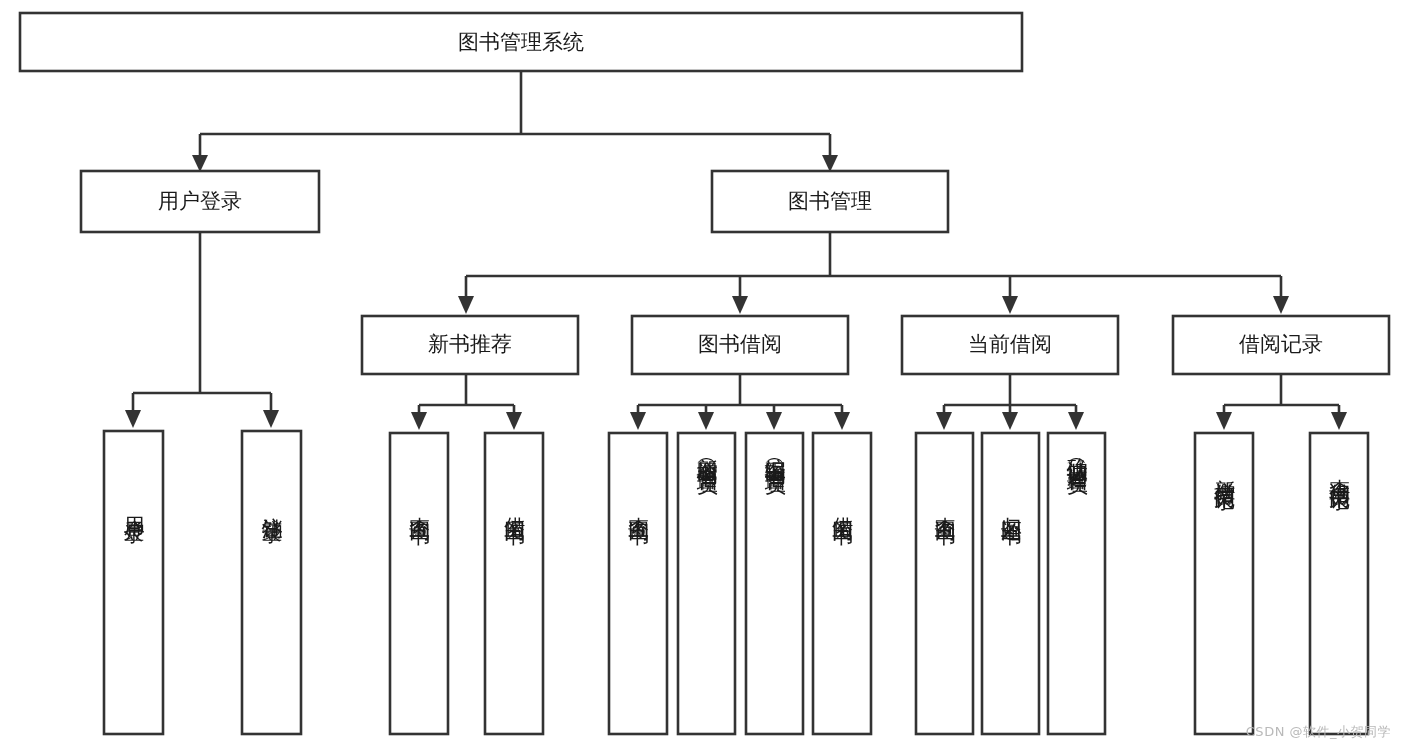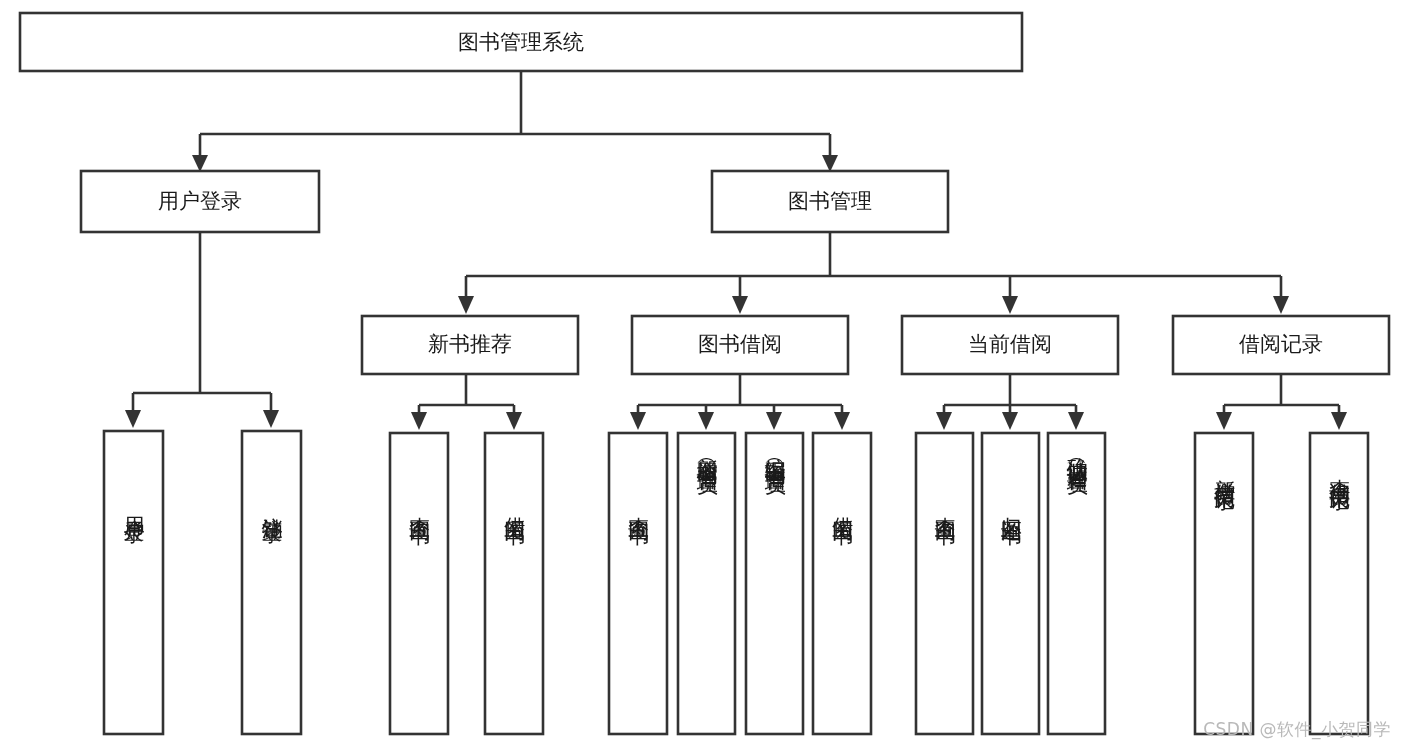--- a/index.html
+++ b/index.html
@@ -63,21 +63,21 @@
     display: flex;
     justify-content: flex-start;
     align-items: center;
     pointer-events: none;
   }
   .watermark {
     position: absolute;
     right: 14px;
     bottom: 6px;
     font-family: "DejaVu Sans", "Liberation Sans", sans-serif;
-    font-size: 17px;
+    font-size: 13px;
     color: #b9b9b9;
     letter-spacing: 0.5px;
     white-space: nowrap;
   }
 </style>
 </head>
 <body>
 
 <div id="diagram-root">
 

